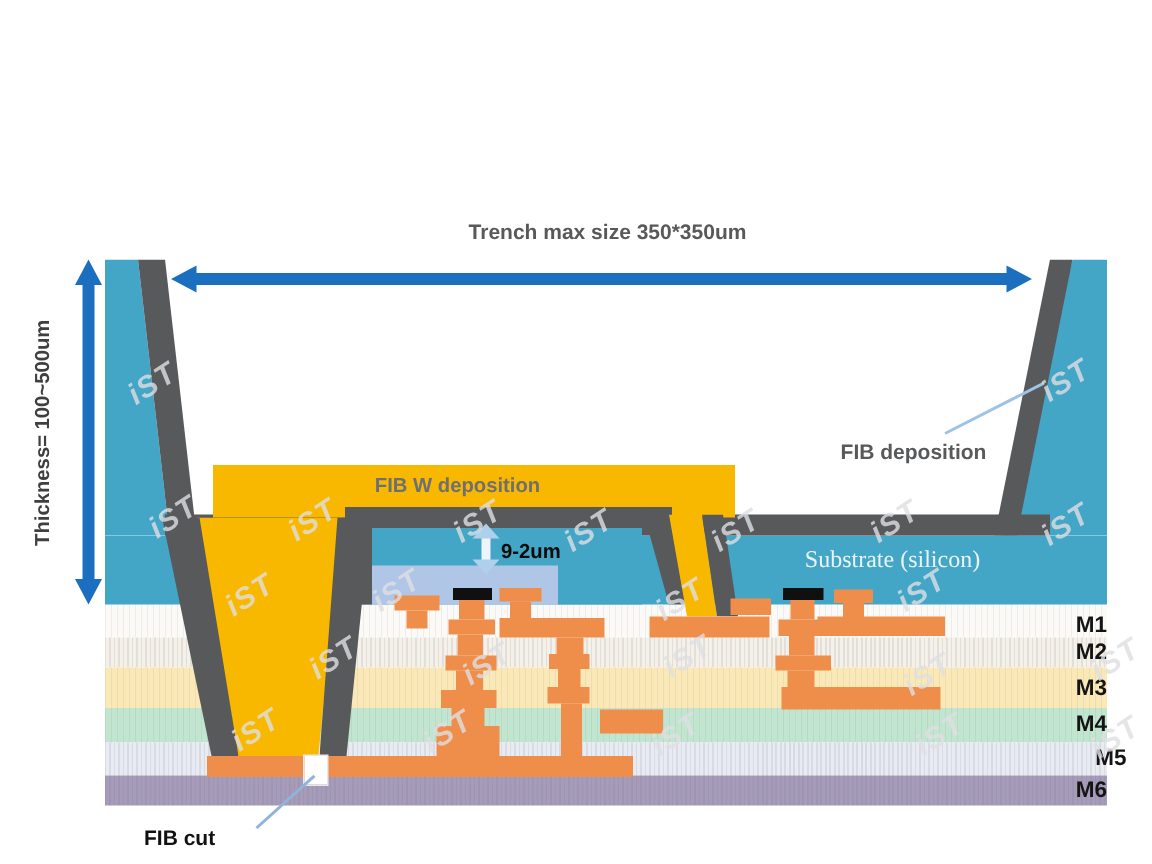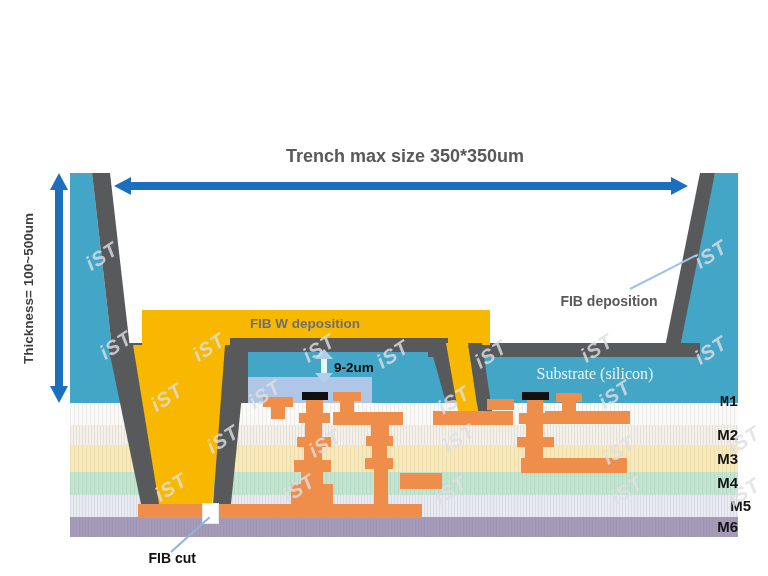--- a/index.html
+++ b/index.html
@@ -101,29 +101,29 @@
 
   <div class="abs" style="left:0;top:0;">
     <div class="abs" style="left:321px;top:357px;width:6px;height:18px;background:#EDF4FB;"></div>
     <div class="tri" style="left:315px;top:349px;border-left:9px solid transparent;border-right:9px solid transparent;border-bottom:10px solid #AFD0EC;"></div>
     <div class="tri" style="left:315px;top:373px;border-left:9px solid transparent;border-right:9px solid transparent;border-top:10px solid #AFD0EC;"></div>
   </div>
 
   <div class="abs" style="left:630px;top:288px;width:74px;height:2px;background:#9DC3E6;transform:rotate(-27deg);transform-origin:left center;"></div>
   <div class="abs" style="left:171px;top:551px;width:52px;height:2px;background:#8FB4DC;transform:rotate(-42deg);transform-origin:left center;"></div>
 
-  <div class="lbl" style="left:240px;top:146px;width:330px;text-align:center;font-size:18px;color:#595959;">Trench max size  350*350um</div>
+  <div class="lbl" style="left:240px;top:146px;width:330px;text-align:center;font-size:14px;color:#595959;">Trench max size  350*350um</div>
   <div class="lbl" style="left:-72px;top:281px;width:200px;text-align:center;font-size:13.5px;color:#3F3F3F;transform:rotate(-90deg);">Thickness= 100~500um</div>
   <div class="lbl" style="left:225px;top:316px;width:160px;text-align:center;font-size:13.5px;color:#6E6F72;">FIB W deposition</div>
   <div class="lbl" style="left:334px;top:360px;font-size:13.5px;color:#0b0b0b;">9-2um</div>
   <div class="lbl" style="left:520px;top:365px;width:150px;text-align:center;font-size:16px;color:#EAF4F8;font-weight:normal;font-family:'Liberation Serif',serif;">Substrate (silicon)</div>
   <div class="lbl" style="left:545px;top:293px;width:128px;text-align:center;font-size:14px;color:#58595B;">FIB deposition</div>
-  <div class="lbl" style="left:96px;top:550px;width:100px;text-align:right;font-size:14px;color:#111;">FIB cut</div>
+  <div class="lbl" style="left:96px;top:550px;width:100px;text-align:left;font-size:14px;color:#111;">FIB cut</div>
 
-  <div class="mlbl" style="top:394px;font-family:Liberation Mono, monospace;">M1</div>
+  <div class="mlbl" style="top:408px;">M1</div>
   <div class="mlbl" style="top:426px;">M2</div>
   <div class="mlbl" style="top:450px;">M3</div>
   <div class="mlbl" style="top:474px;">M4</div>
   <div class="mlbl" style="top:497px;padding-left:13px;">M5</div>
   <div class="mlbl" style="top:518px;">M6</div>
 
 <div class="wm" style="left: 85px; top: 245px;">iST</div>
     <div class="wm" style="left: 694px; top: 243px;">iST</div>
     <div class="wm" style="left: 99px; top: 334px;">iST</div>
     <div class="wm" style="left: 192px; top: 336px;">iST</div>

